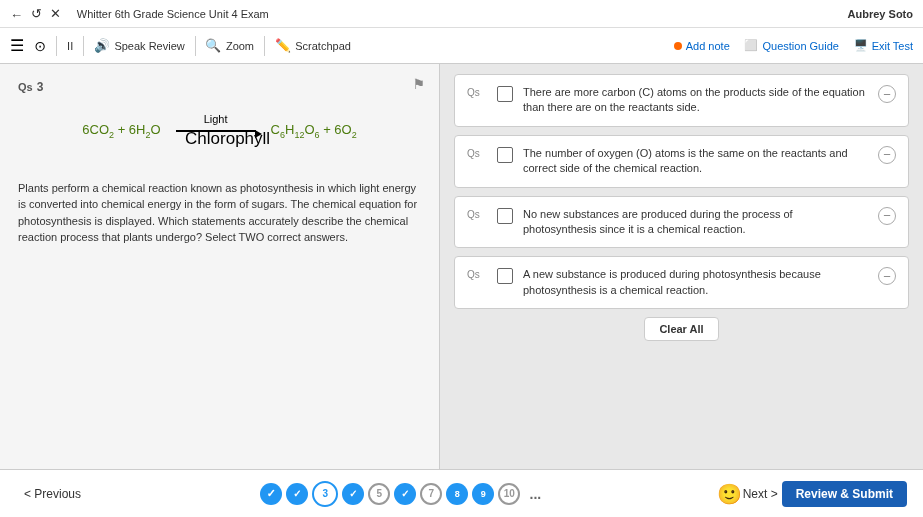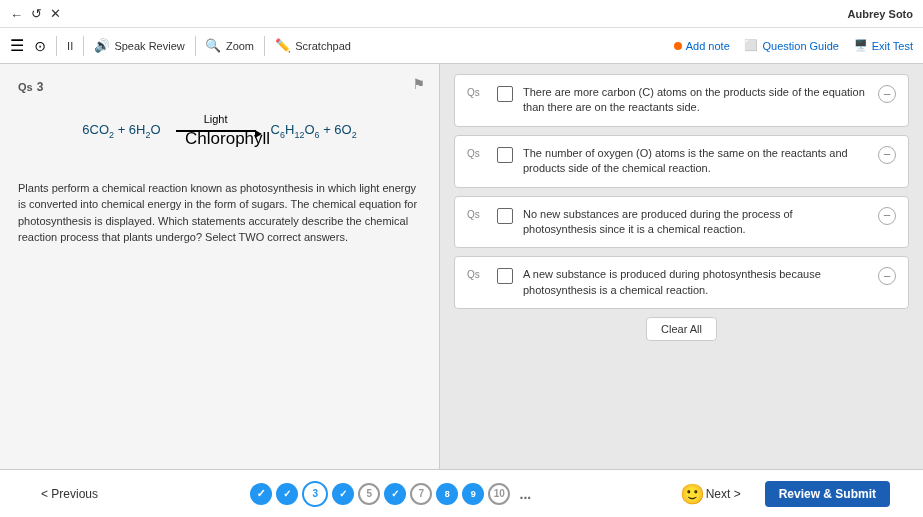--- a/index.html
+++ b/index.html
@@ -92,21 +92,21 @@
       right: -1px;
       width: 0;
       height: 0;
       border-left: 7px solid #000;
       border-top: 4px solid transparent;
       border-bottom: 4px solid transparent;
     }
 
     .chem-text {
       font-size: 13px;
-      color: #0c4a6e;
+      color: #4d7c0f;
     }
 
     sub { font-size: 9px; }
 
     .question-body {
       font-size: 11px;
       color: #333;
       line-height: 1.5;
       margin-top: 20px;
     }
@@ -184,30 +184,31 @@
     .clear-all-btn {
       display: block;
       margin: 8px auto 0;
       background: #fff;
       border: 1px solid #ccc;
       border-radius: 4px;
       padding: 5px 14px;
       font-size: 11px;
       cursor: pointer;
       color: #333;
+      font-weight: bold;
     }
 
     
     .bottom-nav {
       background: #fff;
       border-top: 1px solid #ccc;
       height: 48px;
       display: flex;
       align-items: center;
-      padding: 0 33px;
+      padding: 0 16px;
       justify-content: space-between;
     }
 
     .nav-left { display: flex; align-items: center; gap: 4px; }
     .nav-btn {
       background: none;
       border: none;
       font-size: 12px;
       color: #333;
       cursor: pointer;
@@ -251,33 +252,33 @@
     }
     .review-btn {
       background: #1a5fb4;
       color: #fff;
       border: none;
       border-radius: 4px;
       padding: 6px 14px;
       font-size: 12px;
       font-weight: bold;
       cursor: pointer;
-      margin-left: 20px;
     }
 
     .toolbar-sep { width: 1px; height: 20px; background: #ccc; }
   </style>
 </head>
 <body>
 
 <div class="top-bar">
   <div class="top-bar-left">
     <span style="cursor:pointer;font-size:13px;">←</span>
     <span style="cursor:pointer;font-size:13px;">↺</span>
     <span style="cursor:pointer;font-size:13px;">✕</span>
+    <span style="font-size:11px;color:#333;margin-left:8px;">Whitter 6th Grade Science Unit 4 Exam</span>
   </div>
   <div class="top-bar-right">Aubrey Soto</div>
 </div>
 
 <div class="toolbar">
   <div class="toolbar-left">
     <span style="font-size:16px;cursor:pointer;">☰</span>
     <span style="cursor:pointer;font-size:14px;">⊙</span>
     <span class="toolbar-sep"></span>
     <span class="toolbar-item">II</span>
@@ -348,21 +349,21 @@
     <div class="answer-option">
       <span class="q-indicator">Qs</span>
       <div class="checkbox"></div>
       <span class="answer-text">There are more carbon (C) atoms on the products side of the equation than there are on the reactants side.</span>
       <div class="minus-btn">−</div>
     </div>
 
     <div class="answer-option">
       <span class="q-indicator">Qs</span>
       <div class="checkbox"></div>
-      <span class="answer-text">The number of oxygen (O) atoms is the same on the reactants and products side of the chemical reaction.</span>
+      <span class="answer-text">The number of oxygen (O) atoms is the same on the reactants and correct side of the chemical reaction.</span>
       <div class="minus-btn">−</div>
     </div>
 
     <div class="answer-option">
       <span class="q-indicator">Qs</span>
       <div class="checkbox"></div>
       <span class="answer-text">No new substances are produced during the process of photosynthesis since it is a chemical reaction.</span>
       <div class="minus-btn">−</div>
     </div>
 

